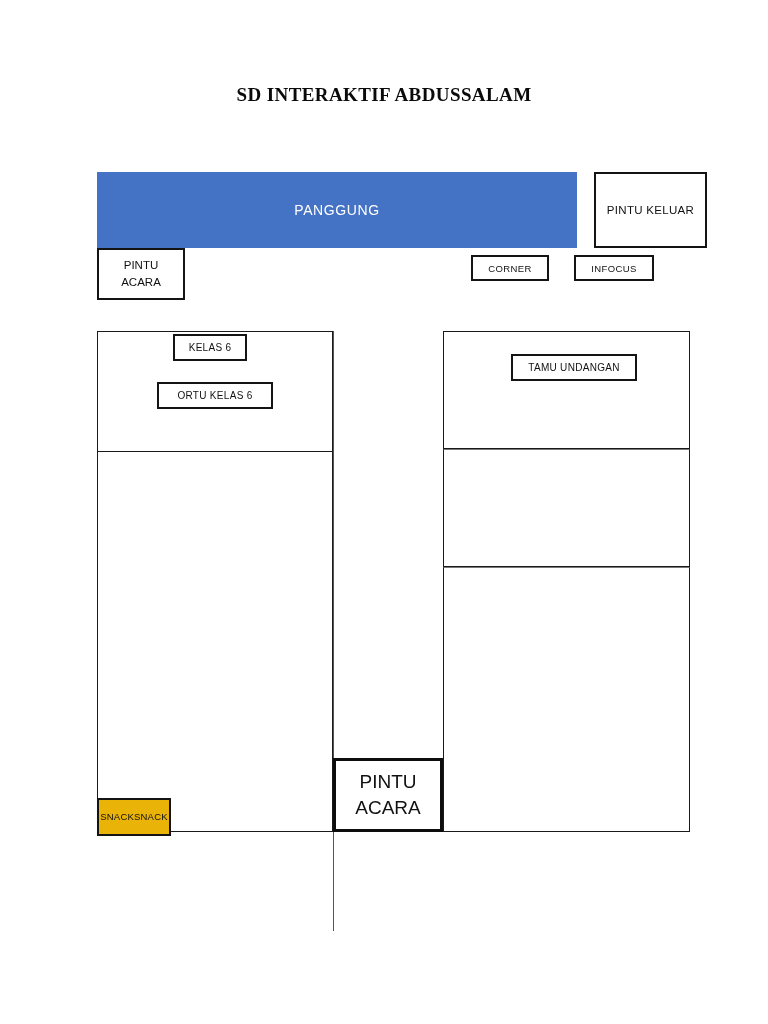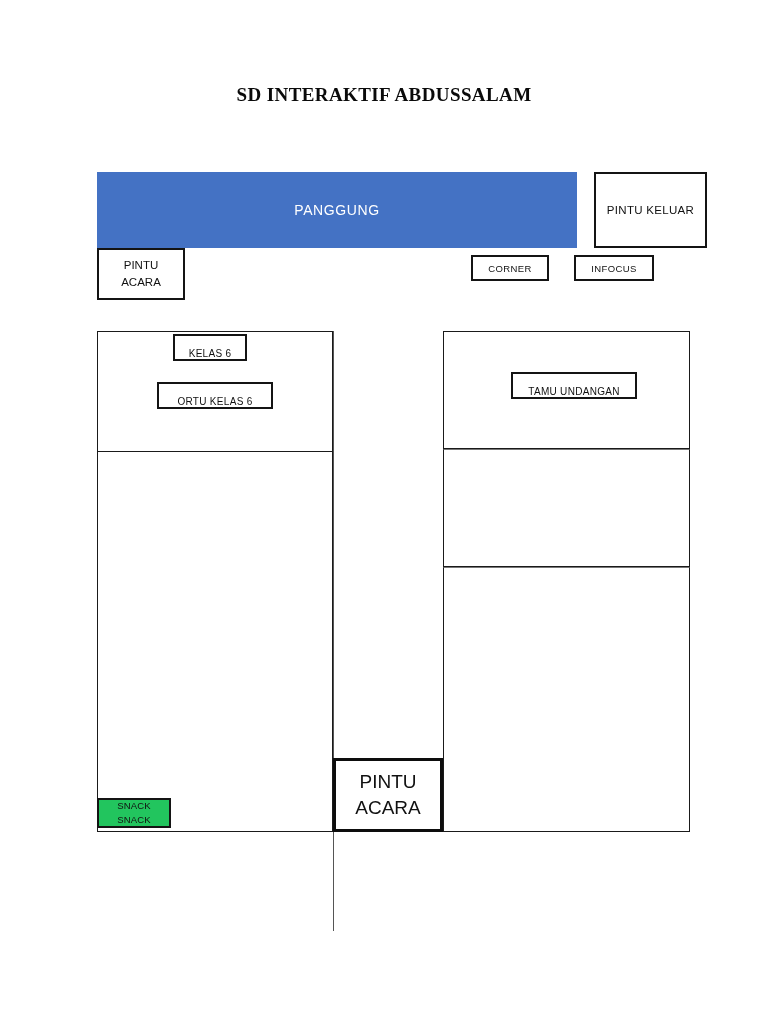--- a/index.html
+++ b/index.html
@@ -139,37 +139,37 @@
     left: 346px; top: 159px;
     width: 0px; height: 600px;
     border-left: 0px solid transparent;
   }
 
   
   .tag-box {
     background: #ffffff;
     border: 2.2px solid #141414;
     display: flex;
-    align-items: flex-end;
+    align-items: center;
     justify-content: center;
     height: 27px;
   }
   .tag-box span { font-size: 10px; letter-spacing: 0.3px; color: #111; }
   #kelas6-tag      { left: 76px;  top: 162px; width: 74px; }
   #ortu-kelas6-tag { left: 60px;  top: 210px; width: 116px; }
-  #tamu-undangan-tag { left: 414px; top: 200px; width: 126px; }
+  #tamu-undangan-tag { left: 414px; top: 182px; width: 126px; }
 
   
   #snack-corner-box {
     left: 0px; top: 626px;
-    width: 74px; height: 30px;
-    background: #22c55e;
-    border: 2.2px solid #141414;
-    display: flex;
-    flex-direction: column;
+    width: 74px; height: 38px;
+    background: #eab308;
+    border: 2.2px solid #141414;
+    display: flex;
+    flex-direction: row;
     align-items: center;
     justify-content: center;
     line-height: 14px;
   }
   #snack-corner-box span { font-size: 9.5px; letter-spacing: 0.2px; color: #111; }
 
   
   #hall-door-box {
     left: 236px; top: 586px;
     width: 110px; height: 74px;

